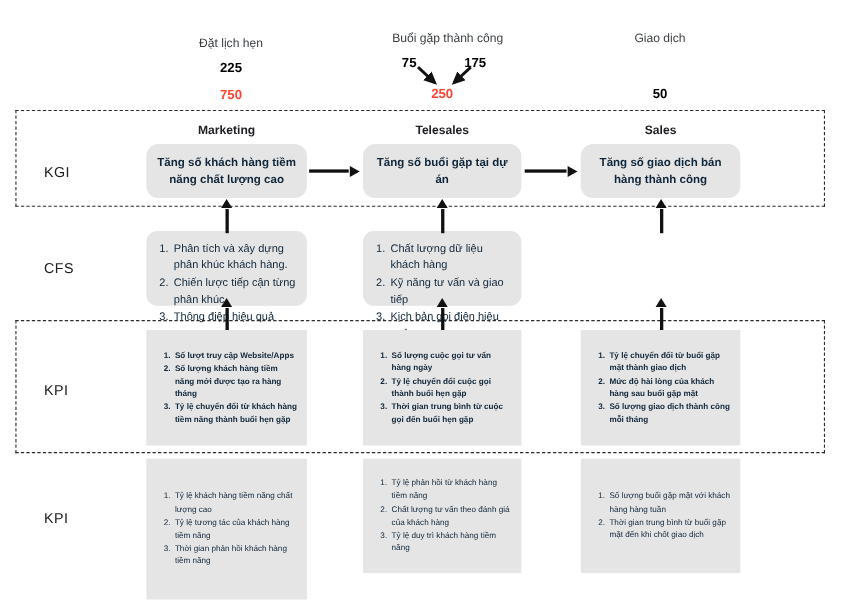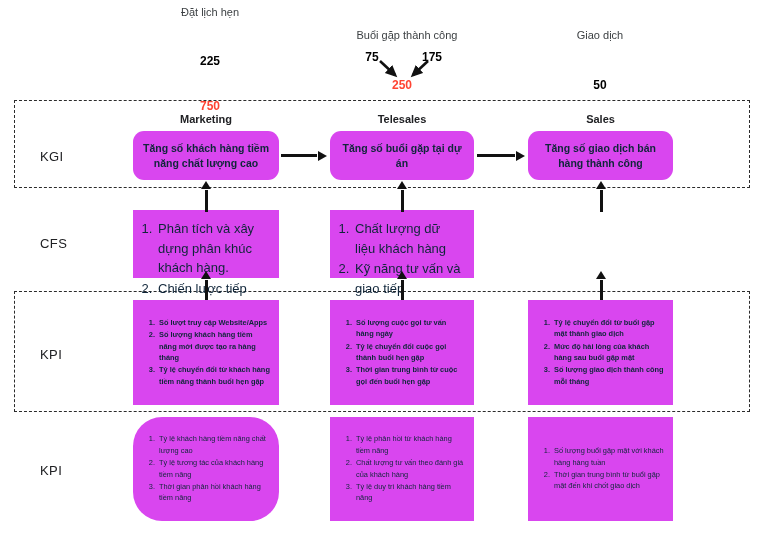--- a/index.html
+++ b/index.html
@@ -59,38 +59,38 @@
     font-size: 11px;
     font-weight: bold;
     color: #202124;
     text-align: center;
     white-space: nowrap;
   }
 
   
   .card {
     position: absolute;
-    background: #d946ef;
+    background: #e5e5e5;
     color: #10263a;
   }
   .card.kgi {
     border-radius: 11px;
     display: flex;
     align-items: center;
     justify-content: center;
     text-align: center;
     font-size: 10.5px;
     font-weight: bold;
     line-height: 1.35;
     padding: 4px 8px;
   }
   .card.cfs {
-    border-radius: 0;
+    border-radius: 10px;
     padding: 9px 10px 9px 8px;
-    font-size: 13px;
+    font-size: 10px;
     line-height: 1.5;
   }
   .card.kpi {
     border-radius: 0;
     padding: 10px 9px;
     font-size: 7.4px;
     line-height: 1.55;
     display: flex;
     align-items: center;
   }
@@ -126,23 +126,23 @@
     border-left: 5px solid transparent;
     border-right: 5px solid transparent;
   }
   .diag-arrow { position: absolute; }
 </style>
 </head>
 <body>
 
 <div class="canvas">
 
-  <div class="funnel-label" style="left:140px; top:6px; width:140px;">Đặt lịch hẹn</div>
+  <div class="funnel-label" style="left:140px; top:34px; width:140px;">Đặt lịch hẹn</div>
   <div class="funnel-num num-black" style="left:140px; top:54px; width:140px;">225</div>
-  <div class="funnel-num num-red" style="left:140px; top:79px; width:140px;margin-top:20px;">750</div>
+  <div class="funnel-num num-red" style="left:140px; top:79px; width:140px;">750</div>
 
   <div class="funnel-label" style="left:332px; top:29px; width:150px;">Buổi gặp thành công</div>
   <div class="funnel-num num-black" style="left:352px; top:50px; width:40px;">75</div>
   <div class="funnel-num num-black" style="left:412px; top:50px; width:40px;">175</div>
   <div class="funnel-num num-red" style="left:382px; top:78px; width:40px;">250</div>
 
   <svg class="diag-arrow" style="left:378px; top:60px;" width="26" height="22" viewBox="0 0 26 22">
     <defs>
       <marker id="ah" markerWidth="5" markerHeight="5" refX="3.4" refY="2.1" orient="auto">
           <path d="M0,0 L4.6,2.1 L0,4.2 z" fill="#111"></path>
@@ -214,21 +214,21 @@
     </ol>
   </div>
   <div class="card kpi bold" style="left:528px; top:300px; width:145px; height:105px;">
     <ol class="items">
       <li>Tỷ lệ chuyển đổi từ buổi gặp mặt thành giao dịch</li>
       <li>Mức độ hài lòng của khách hàng sau buổi gặp mặt</li>
       <li>Số lượng giao dịch thành công mỗi tháng</li>
     </ol>
   </div>
 
-  <div class="card kpi" style="left:133px; top:417px; width:146px; height:104px;border-radius:29px;">
+  <div class="card kpi" style="left:133px; top:417px; width:146px; height:128px;">
     <ol class="items">
       <li>Tỷ lệ khách hàng tiềm năng chất lượng cao</li>
       <li>Tỷ lệ tương tác của khách hàng tiềm năng</li>
       <li>Thời gian phản hồi khách hàng tiềm năng</li>
     </ol>
   </div>
   <div class="card kpi" style="left:330px; top:417px; width:144px; height:104px;">
     <ol class="items">
       <li>Tỷ lệ phản hồi từ khách hàng tiềm năng</li>
       <li>Chất lượng tư vấn theo đánh giá của khách hàng</li>

